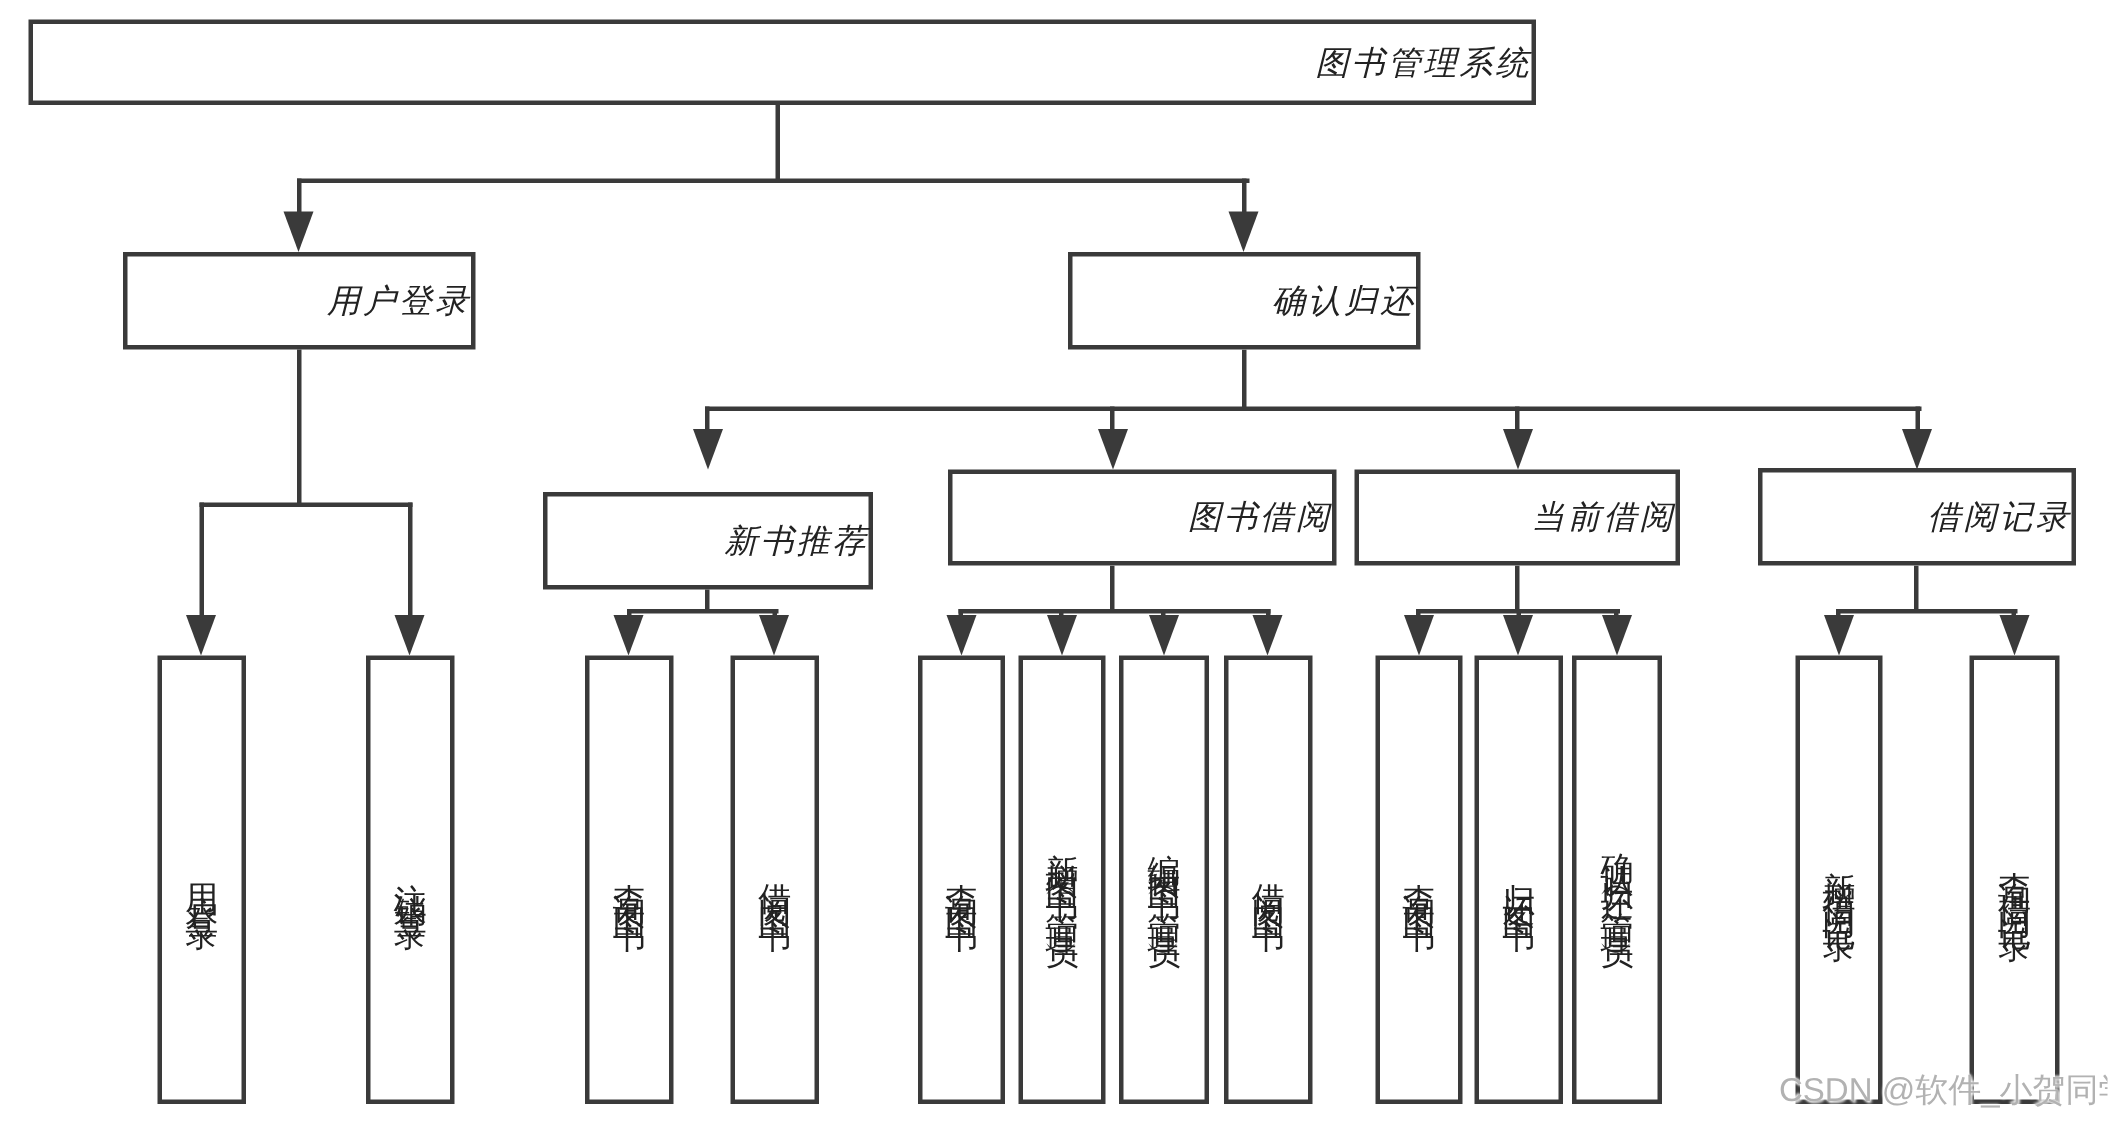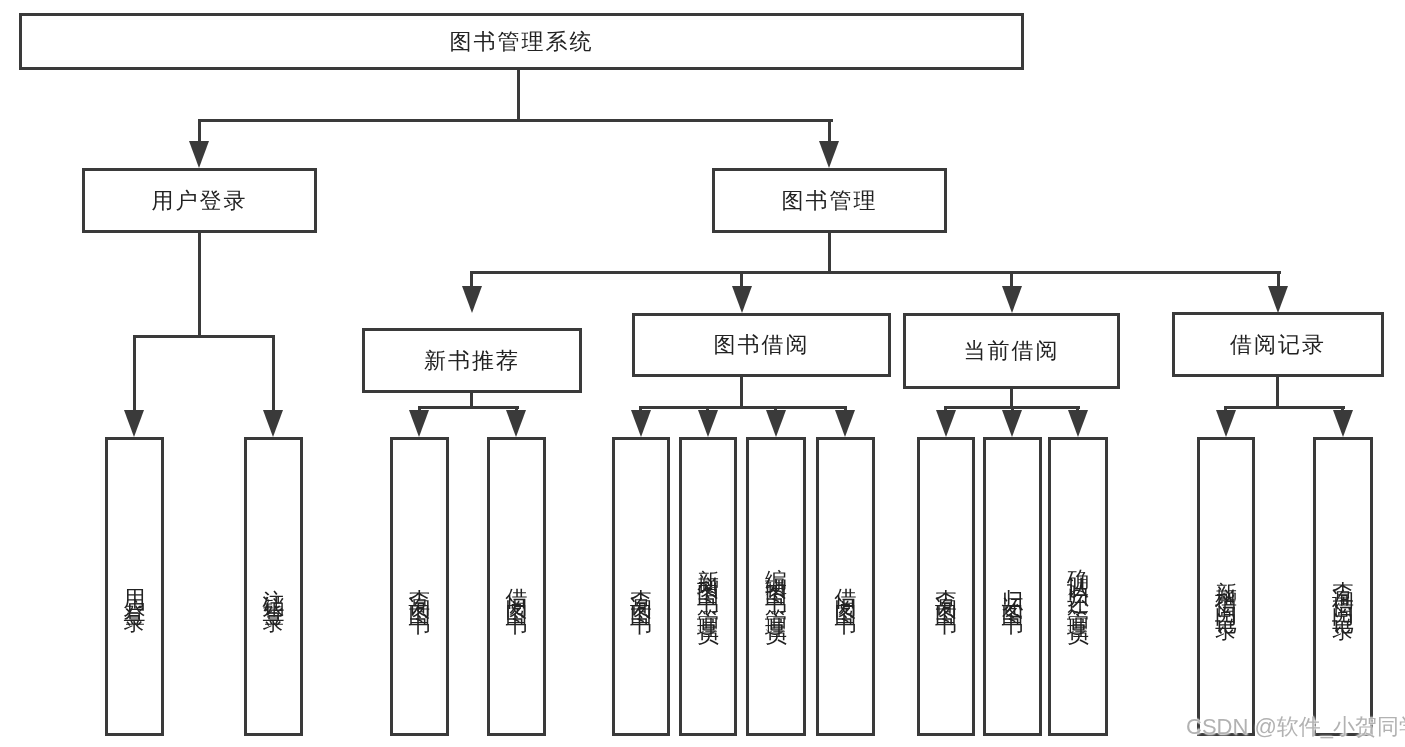--- a/index.html
+++ b/index.html
@@ -15,22 +15,23 @@
     overflow: hidden;
   }
   
   .box {
     position: absolute;
     background: #fff;
     border: 3px solid var(--line, #3a3a3a);
     box-sizing: border-box;
     display: flex;
     align-items: center;
-    justify-content: center;
+    justify-content: flex-end;
     z-index: 2;
+    font-style: italic;
   }
   .box .hlabel {
     font-size: 22px;
     letter-spacing: 2px;
     color: var(--text, #222);
     white-space: nowrap;
   }
   .vbox {
     position: absolute;
     top: 437px;
@@ -144,30 +145,30 @@
   <div class="ahead" style="left:1333px;top:410px"></div>
 
   <div class="box" style="left:19px;top:13px;width:1005px;height:57px">
     <span class="hlabel">图书管理系统</span>
   </div>
 
   <div class="box" style="left:82px;top:168px;width:235px;height:65px">
     <span class="hlabel">用户登录</span>
   </div>
   <div class="box" style="left:712px;top:168px;width:235px;height:65px">
-    <span class="hlabel">图书管理</span>
+    <span class="hlabel">确认归还</span>
   </div>
 
   <div class="box" style="left:362px;top:328px;width:220px;height:65px">
     <span class="hlabel">新书推荐</span>
   </div>
   <div class="box" style="left:632px;top:313px;width:259px;height:64px">
     <span class="hlabel">图书借阅</span>
   </div>
-  <div class="box" style="left:903px;top:313px;width:217px;height:76px">
+  <div class="box" style="left:903px;top:313px;width:217px;height:64px">
     <span class="hlabel">当前借阅</span>
   </div>
   <div class="box" style="left:1172px;top:312px;width:212px;height:65px">
     <span class="hlabel">借阅记录</span>
   </div>
 
   <div class="vbox" style="left:105px;width:59px">
     <span class="vtext">用户登录</span>
   </div>
   <div class="vbox" style="left:244px;width:59px">

